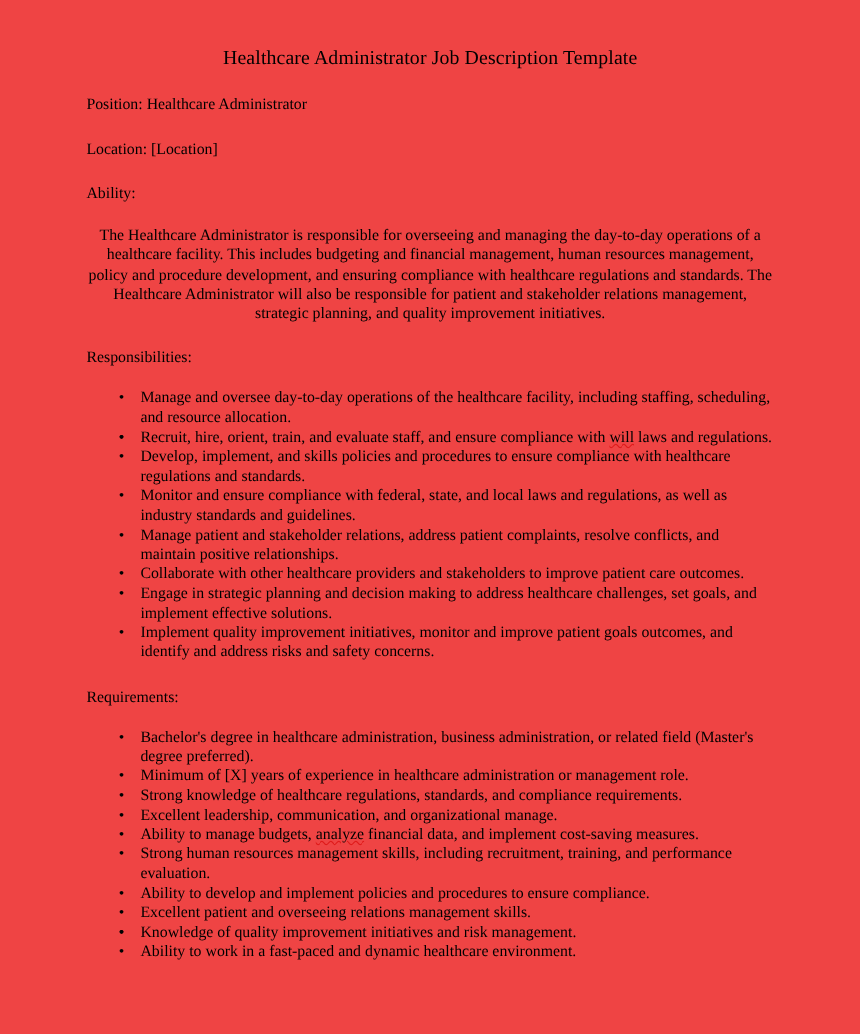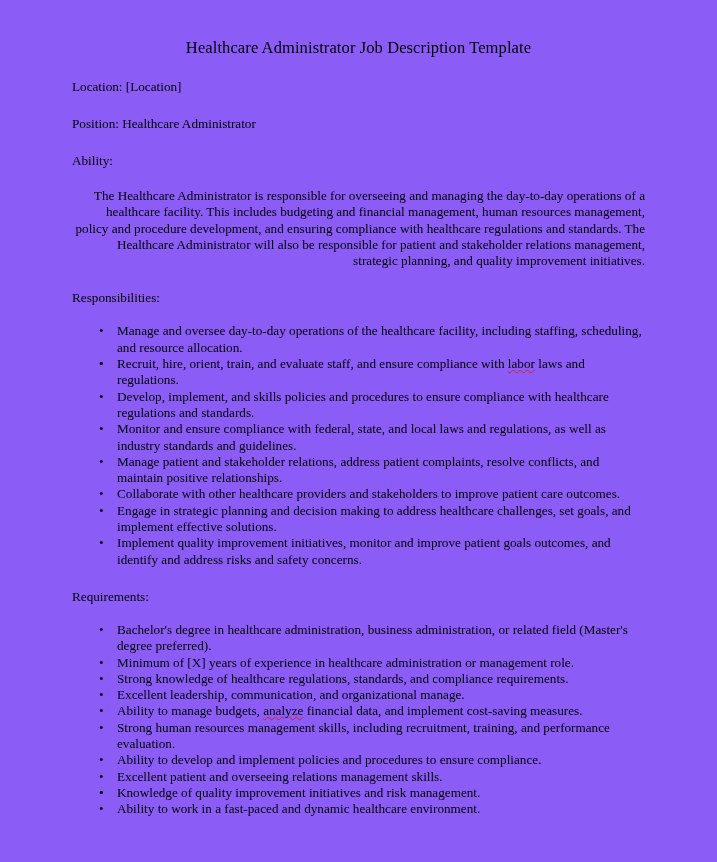--- a/index.html
+++ b/index.html
@@ -12,21 +12,21 @@
     height: 862px;
     overflow: hidden;
     font-family: "Liberation Serif", "DejaVu Serif", serif;
     color: #000000;
     -webkit-font-smoothing: antialiased;
   }
   .page {
     position: relative;
     width: 717px;
     height: 862px;
-    background: #8b5cf6;
+    background: #ef4444;
     box-sizing: border-box;
     padding: 0 72px 0 72px;
   }
   .doc-title {
     text-align: center;
     font-size: 16.5px;
     line-height: 20px;
     font-weight: normal;
     margin: 0;
     padding-top: 38px;
@@ -42,21 +42,21 @@
     font-size: 13.2px;
     line-height: 16px;
     margin: 0;
     padding-top: 21px;
   }
   .summary-para {
     font-size: 13.2px;
     line-height: 16.3px;
     margin: 0;
     padding-top: 19px;
-    text-align: right;
+    text-align: center;
   }
   ul.bullets {
     list-style: none;
     margin: 0;
     padding: 0;
     padding-top: 17px;
   }
   ul.bullets li {
     position: relative;
     font-size: 13.2px;
@@ -83,34 +83,34 @@
     padding-top: 17px;
   }
 </style>
 </head>
 <body>
 
 <div class="page">
 
   <h1 class="doc-title">Healthcare Administrator Job Description Template</h1>
 
+  <p class="field-line">Position: Healthcare Administrator</p>
+
   <p class="field-line">Location: [Location]</p>
-
-  <p class="field-line">Position: Healthcare Administrator</p>
 
   <p class="section-label">Ability:</p>
 
   <p class="summary-para">The Healthcare Administrator is responsible for overseeing and managing the day-to-day operations of a healthcare facility. This includes budgeting and financial management, human resources management, policy and procedure development, and ensuring compliance with healthcare regulations and standards. The Healthcare Administrator will also be responsible for patient and stakeholder relations management, strategic planning, and quality improvement initiatives.</p>
 
   <p class="section-label">Responsibilities:</p>
 
   <ul class="bullets">
       <li><span class="bullet-mark">•</span><span>Manage and oversee day-to-day operations of the healthcare facility, including staffing, scheduling, and resource allocation.</span></li>
       <li><span class="bullet-mark">•</span></li>
-      <li><span class="bullet-mark">•</span><span>Recruit, hire, orient, train, and evaluate staff, and ensure compliance with <span class="misspelled">labor</span> laws and regulations.</span></li>
+      <li><span class="bullet-mark">•</span><span>Recruit, hire, orient, train, and evaluate staff, and ensure compliance with <span class="misspelled">will</span> laws and regulations.</span></li>
       <li><span class="bullet-mark">•</span><span>Develop, implement, and skills policies and procedures to ensure compliance with healthcare regulations and standards.</span></li>
       <li><span class="bullet-mark">•</span><span>Monitor and ensure compliance with federal, state, and local laws and regulations, as well as industry standards and guidelines.</span></li>
       <li><span class="bullet-mark">•</span><span>Manage patient and stakeholder relations, address patient complaints, resolve conflicts, and maintain positive relationships.</span></li>
       <li><span class="bullet-mark">•</span><span>Collaborate with other healthcare providers and stakeholders to improve patient care outcomes.</span></li>
       <li><span class="bullet-mark">•</span><span>Engage in strategic planning and decision making to address healthcare challenges, set goals, and implement effective solutions.</span></li>
       <li><span class="bullet-mark">•</span><span>Implement quality improvement initiatives, monitor and improve patient goals outcomes, and identify and address risks and safety concerns.</span></li>
     </ul>
 
   <p class="section-label">Requirements:</p>
 

